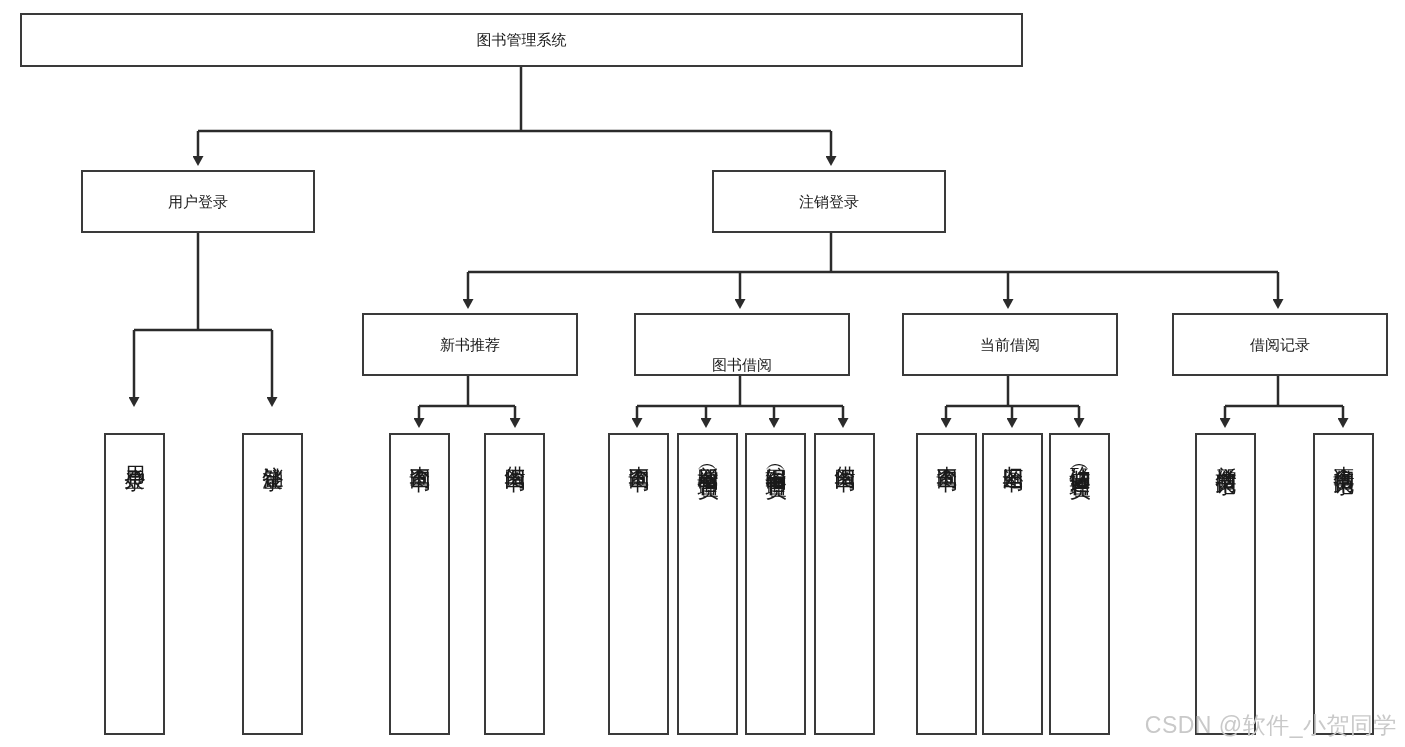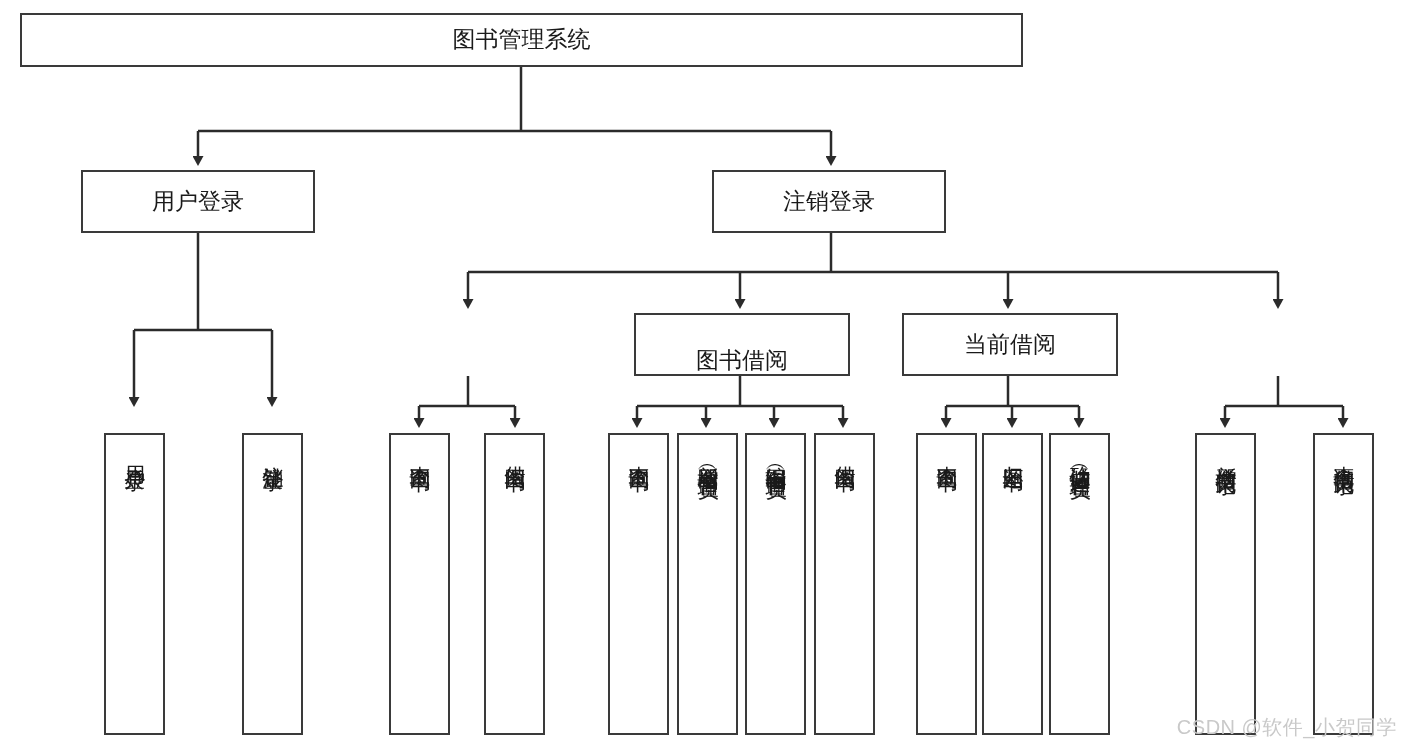--- a/index.html
+++ b/index.html
@@ -35,39 +35,39 @@
     justify-content: center;
     color: #1a1a1a;
     z-index: 2;
   }
   .node .lbl {
     display: block;
     text-align: center;
     line-height: 1.18;
   }
   .node.h .lbl {
-    font-size: 23px;
+    font-size: 15px;
   }
   
   .node.v {
     align-items: flex-start;
     padding-top: 14px;
   }
   .node.v .lbl {
     writing-mode: vertical-rl;
     text-orientation: upright;
     font-size: 21px;
     letter-spacing: 2px;
     white-space: nowrap;
   }
   #watermark {
     position: absolute;
     right: 8px;
     bottom: 6px;
-    font-size: 20px;
+    font-size: 23px;
     color: #c9c9c9;
     letter-spacing: 0.5px;
     z-index: 3;
     white-space: nowrap;
   }
 </style>
 </head>
 <body>
 
 <div id="canvas">
@@ -128,25 +128,31 @@
     <span class="lbl">图书管理系统</span>
   </div>
 
   <div class="node h" style="left:81px; top:170px; width:234px; height:63px;">
     <span class="lbl">用户登录</span>
   </div>
   <div class="node h" style="left:712px; top:170px; width:234px; height:63px;">
     <span class="lbl">注销登录</span>
   </div>
 
+  <div class="node h" style="left:362px; top:313px; width:216px; height:63px;">
+    <span class="lbl">新书推荐</span>
+  </div>
   <div class="node h" style="left:634px; top:313px; width:216px; height:63px;align-items:flex-end;">
     <span class="lbl">图书借阅</span>
   </div>
   <div class="node h" style="left:902px; top:313px; width:216px; height:63px;">
     <span class="lbl">当前借阅</span>
+  </div>
+  <div class="node h" style="left:1172px; top:313px; width:216px; height:63px;">
+    <span class="lbl">借阅记录</span>
   </div>
 
   <div class="node v" style="left:104px; top:433px; width:61px; height:302px;">
     <span class="lbl">用户登录</span>
   </div>
   <div class="node v" style="left:242px; top:433px; width:61px; height:302px;">
     <span class="lbl">注销登录</span>
   </div>
 
   <div class="node v" style="left:389px; top:433px; width:61px; height:302px;">

